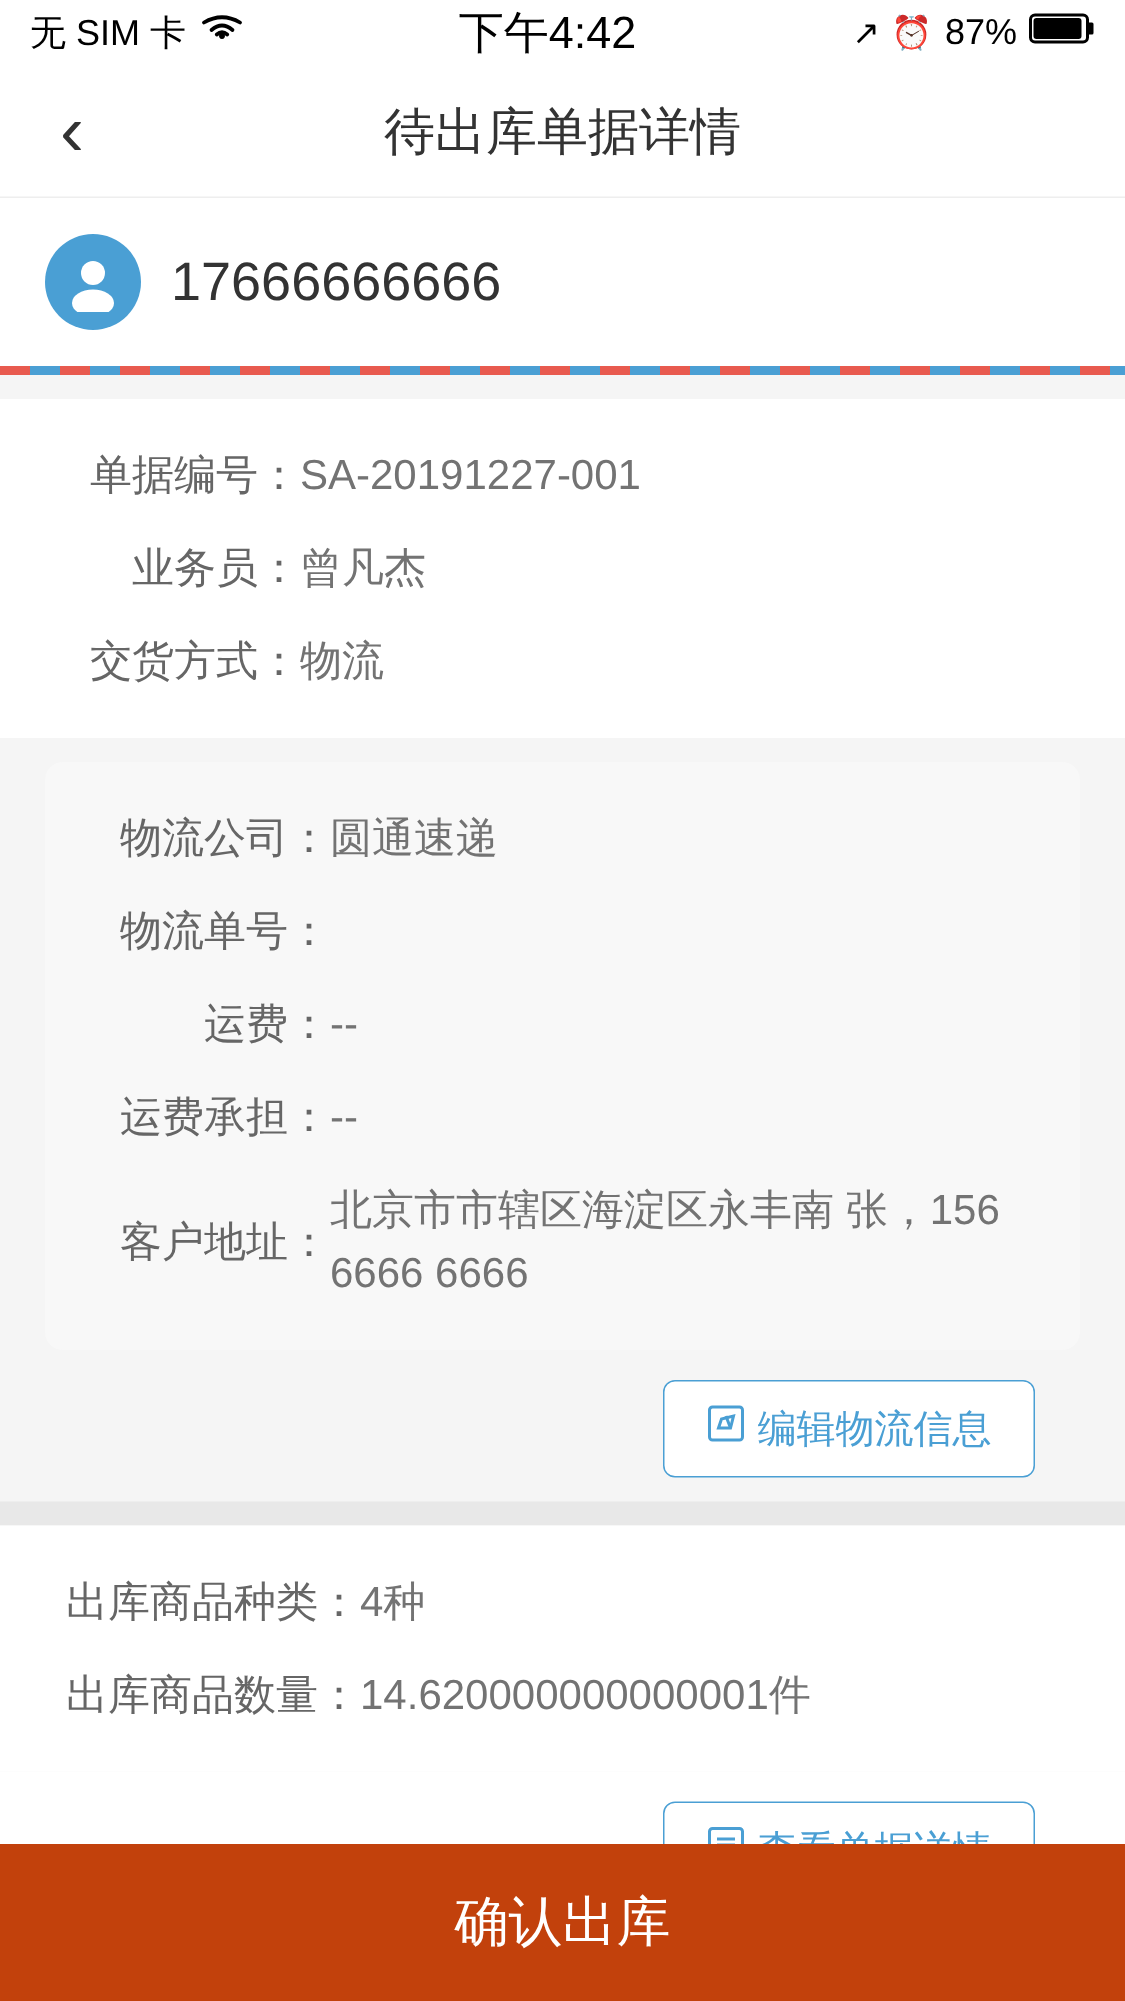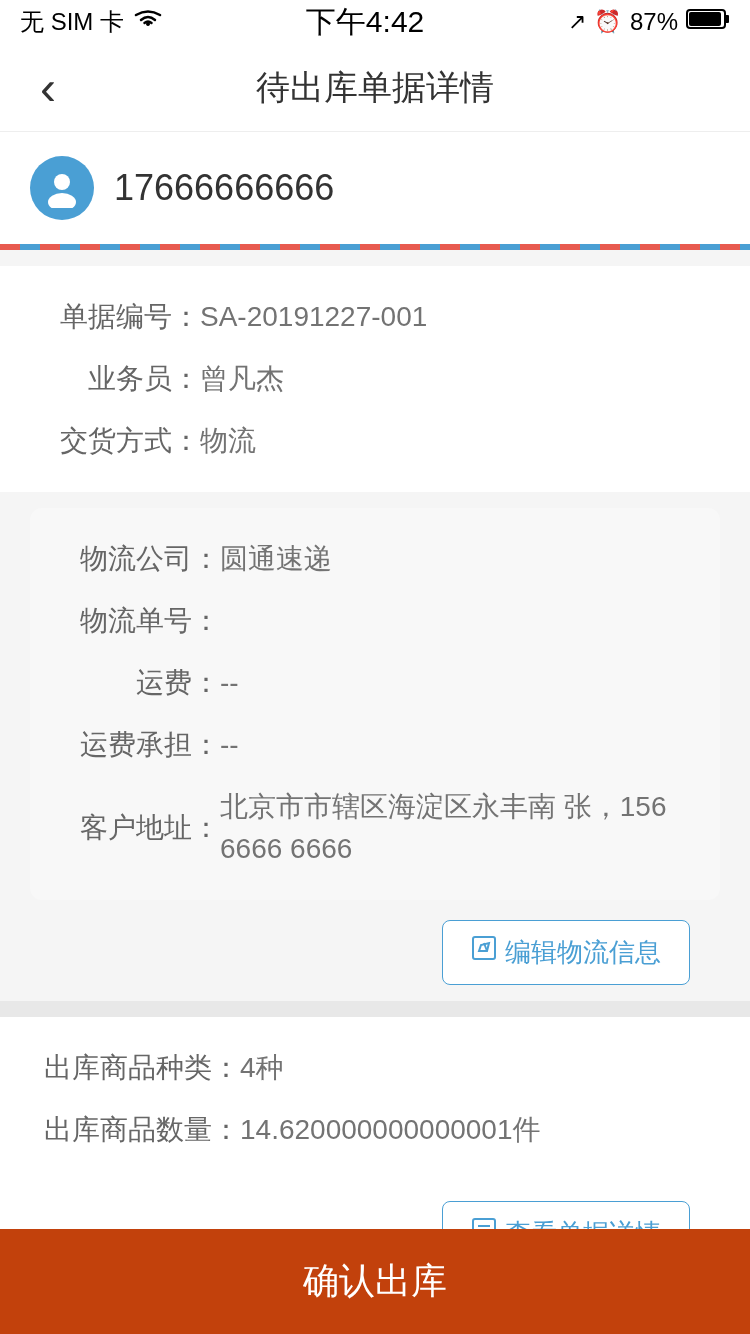--- a/index.html
+++ b/index.html
@@ -128,20 +128,21 @@
     .location-icon {
       display: inline-flex;
       align-items: center;
       margin-left: 10px;
       vertical-align: middle;
     }
 
     
     .btn-edit-logistics {
       display: flex;
+      align-items: center;
       gap: 8px;
       border: 1px solid #4a9fd4;
       border-radius: 8px;
       padding: 14px 28px;
       color: #4a9fd4;
       font-size: 26px;
       background: #fff;
       cursor: pointer;
       margin: 20px 30px 0;
       float: right;

